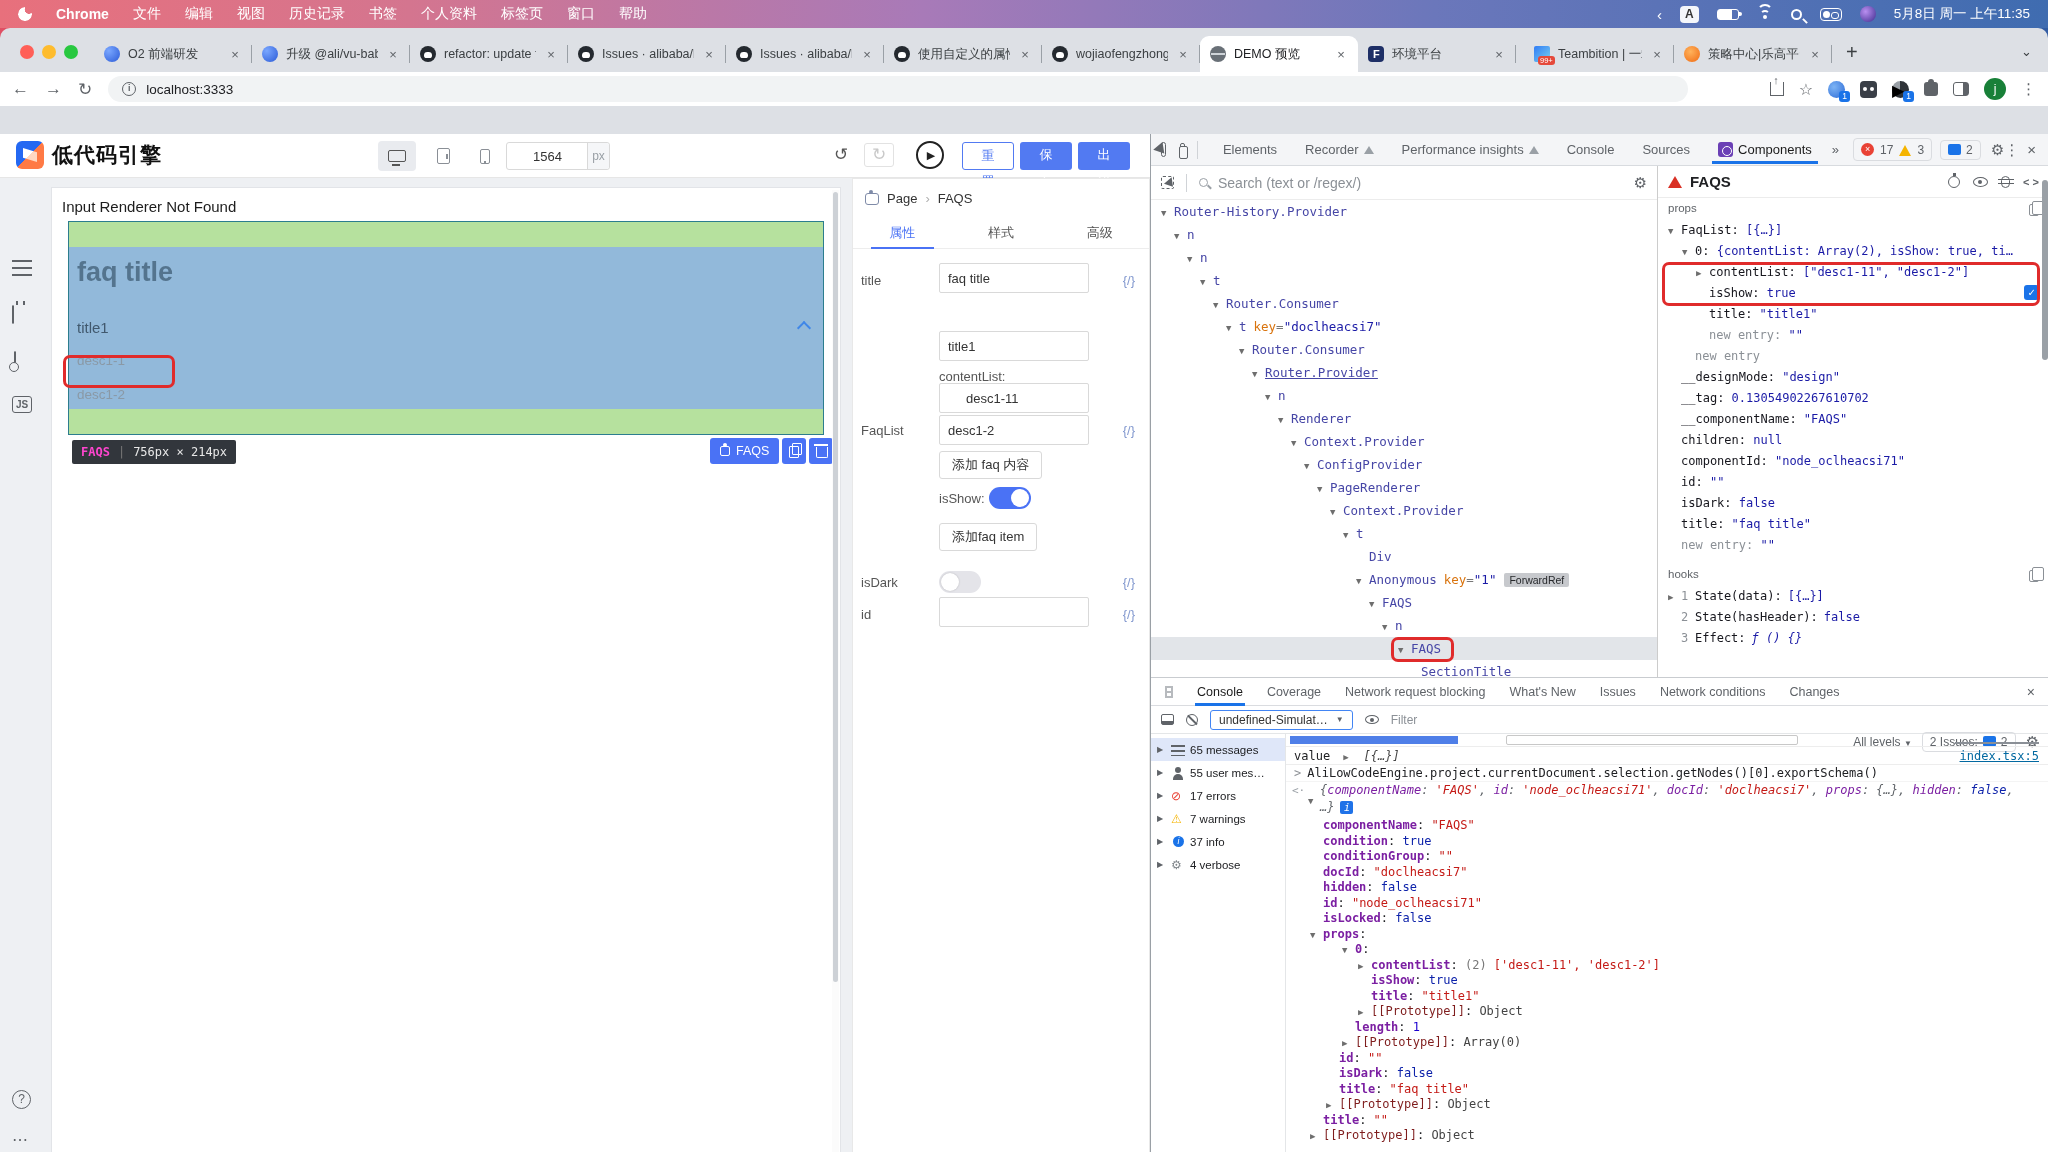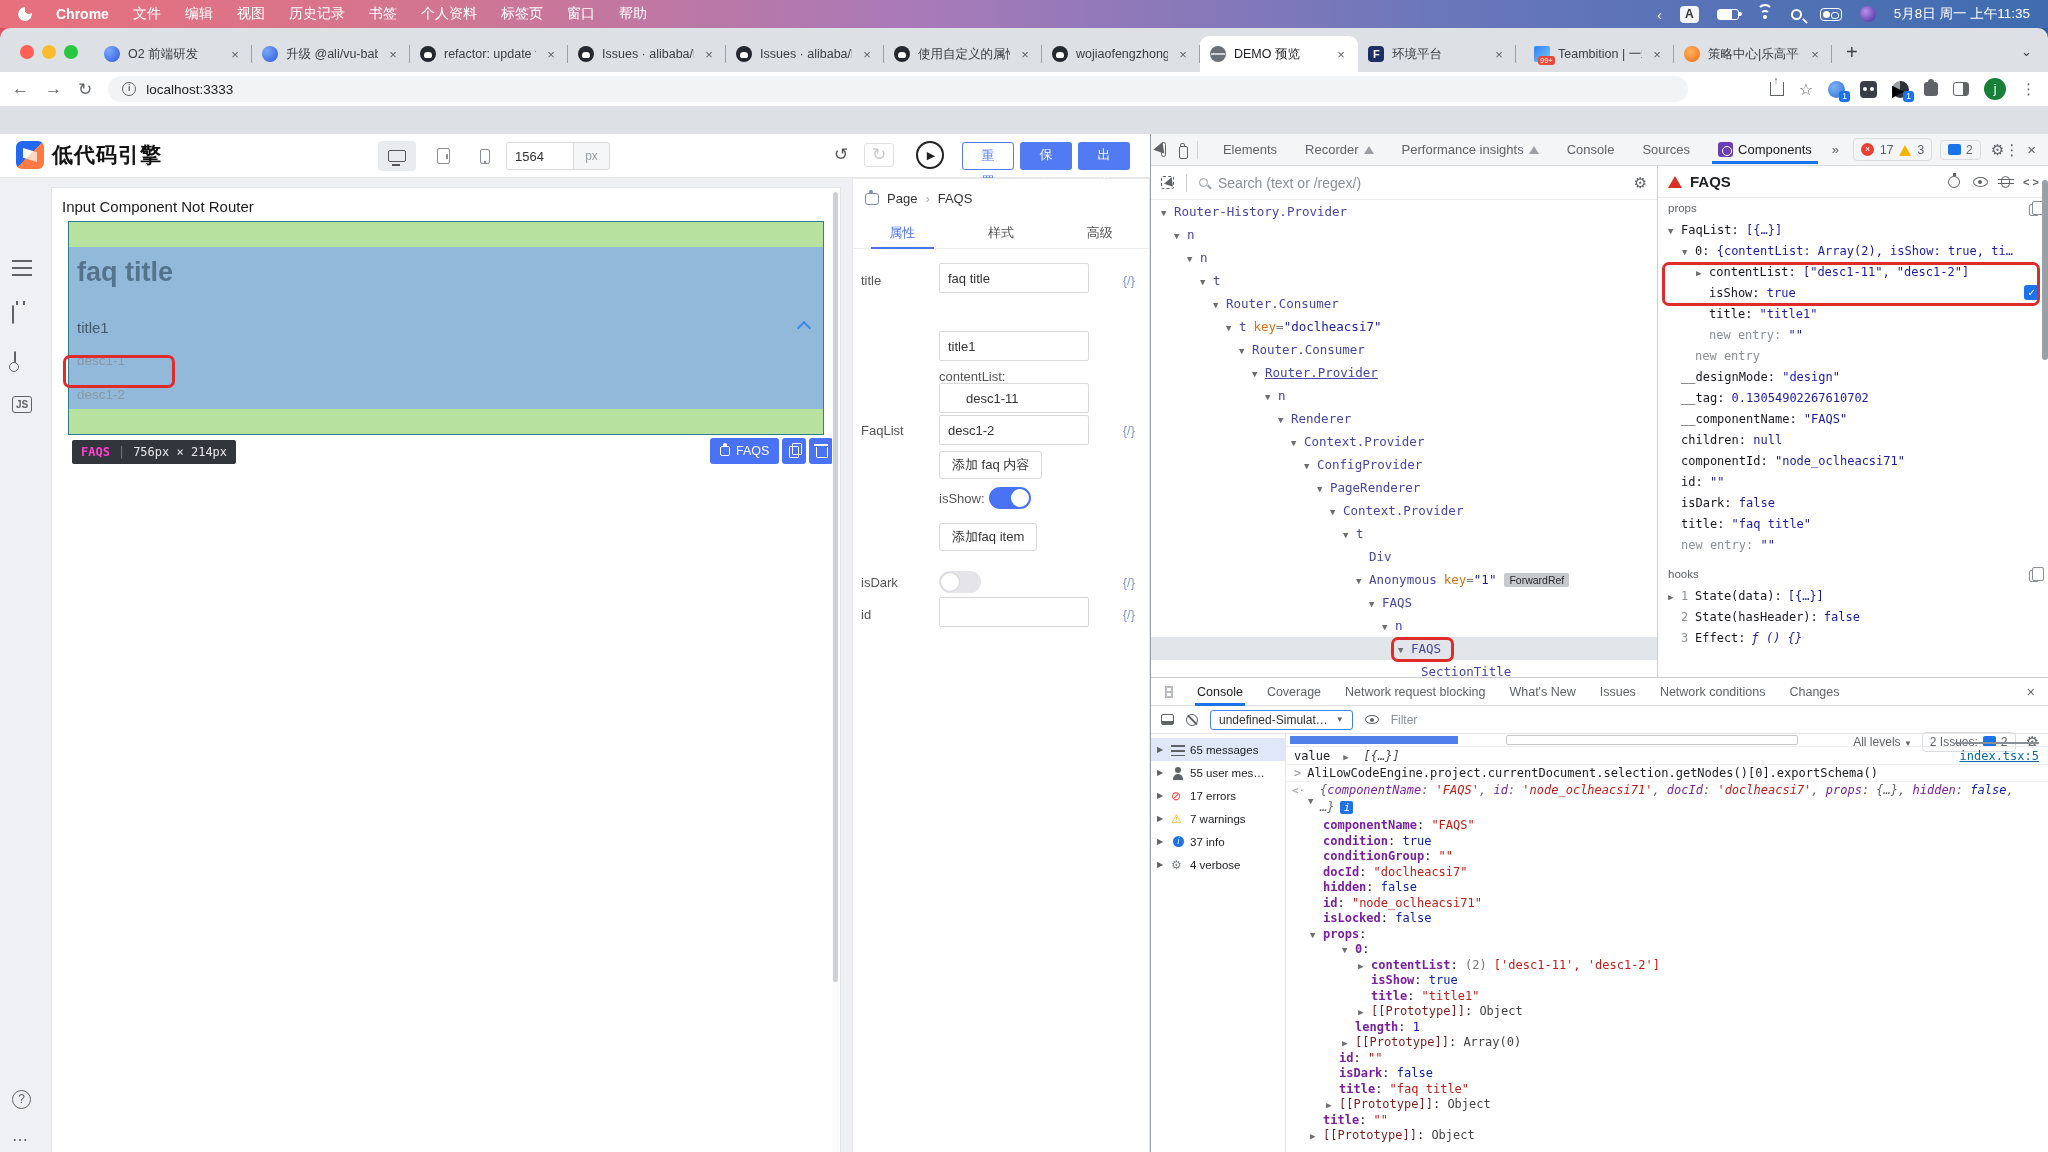--- a/index.html
+++ b/index.html
@@ -102,21 +102,21 @@
   .logo-ic::after{content:"";position:absolute;left:7px;top:7px;width:14px;height:14px;background:linear-gradient(135deg,#fff 0 50%,#ffd8c2 50% 100%);clip-path:polygon(0 0,100% 30%,100% 100%,0 70%);}
   .logo-t{font-size:21px;font-weight:900;color:#111;letter-spacing:1px;}
   .dev-btn{position:absolute;top:7px;width:38px;height:30px;border-radius:4px;display:flex;align-items:center;justify-content:center;}
   .dev-btn.on{background:#e9ebef;}
   .ic-mon{width:18px;height:12px;border:1.6px solid #555;border-radius:2px;position:relative;}
   .ic-mon::after{content:"";position:absolute;left:3px;bottom:-5px;width:8px;height:1.6px;background:#555;}
   .ic-tab{width:13px;height:16px;border:1.6px solid #8a8f96;border-radius:2px;position:relative;}
   .ic-tab::after{content:"";position:absolute;right:1px;top:5px;width:1.6px;height:5px;background:#8a8f96;}
   .ic-pho{width:10px;height:15px;border:1.6px solid #8a8f96;border-radius:2px;position:relative;}
   .ic-pho::after{content:"";position:absolute;left:2.5px;bottom:0;width:2.5px;height:1.6px;background:#8a8f96;}
-  .vw-input{position:absolute;left:506px;top:8px;width:104px;height:28px;border:1px solid #d9d9d9;border-radius:3px;display:flex;}
+  .vw-input{position:absolute;left:506px;top:8px;width:104px;height:28px;border:1px solid #d9d9d9;border-radius:3px;display:flex;padding-left:18px;}
   .vw-input input{flex:1;border:none;outline:none;padding:0 8px;font-size:13px;color:#333;width:62px;background:#fff;border-radius:3px 0 0 3px;}
   .vw-unit{width:36px;background:#f5f6f8;border-left:1px solid #d9d9d9;color:#9aa0a6;font-size:12px;display:flex;align-items:center;justify-content:center;border-radius:0 3px 3px 0;}
   .hist{position:absolute;top:10px;font-size:17px;color:#555;}
   .hist.redo{left:864px;width:30px;height:24px;border:1px solid #e2e2e2;border-radius:3px;color:#c9c9c9;text-align:center;line-height:22px;top:9px;}
   .play{position:absolute;left:916px;top:7px;width:28px;height:28px;border:2px solid #222;border-radius:50%;color:#222;font-size:11px;display:flex;align-items:center;justify-content:center;padding-left:2px;}
   .ebtn{position:absolute;top:8px;height:28px;border-radius:3px;font-size:13px;padding:0 14px;line-height:26px;text-align:center;}
   .ebtn.ghost{border:1px solid #527af2;color:#527af2;background:#fff;}
   .ebtn.fill{background:#527af2;color:#fff;}
 
   
@@ -488,21 +488,21 @@
         <span class="rail-ic ic-layers" style="top:82px;"></span>
         <span class="rail-ic ic-plug" style="top:128px;"></span>
         <span class="rail-ic ic-docg" style="top:174px;"></span>
         <span class="rail-ic badge-sq" style="top:218px;">JS</span>
         <span class="rail-ic circ-q" style="top:912px;">?</span>
         <span class="rail-ic" style="top:952px;font-size:16px;">⋯</span>
         
       </div>
 
       <div class="canvas">
-        <div class="nf-text">Input Component Not Router</div>
+        <div class="nf-text">Input Renderer Not Found</div>
         <div class="faqbox">
           <div class="gstrip" style="top:0;"></div>
           <div class="bluezone">
             <div class="faq-title">faq title</div>
             <div class="item-title">title1</div>
             <span class="chev-up"></span>
             <div class="descline" style="top:106px;">desc1-1</div>
             <div class="descline" style="top:140px;">desc1-2</div>
             <div class="redbox1"></div>
           </div>

